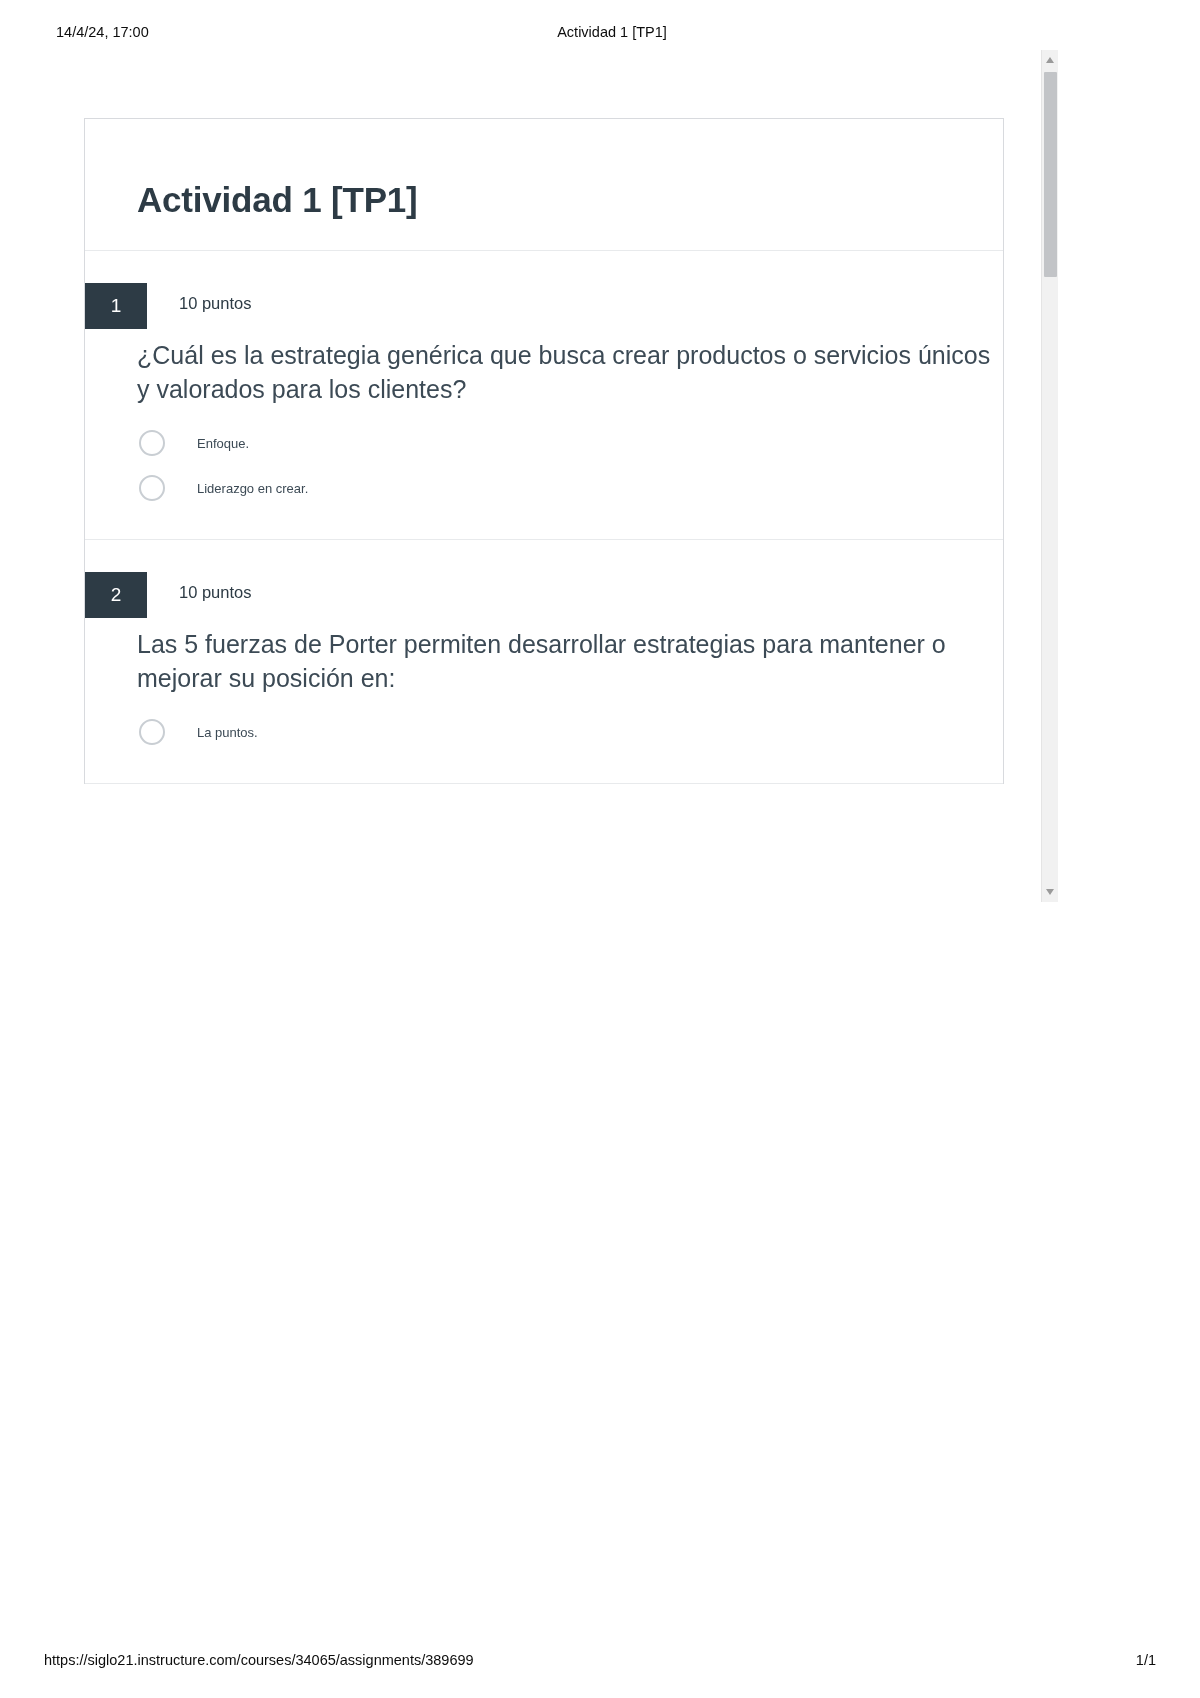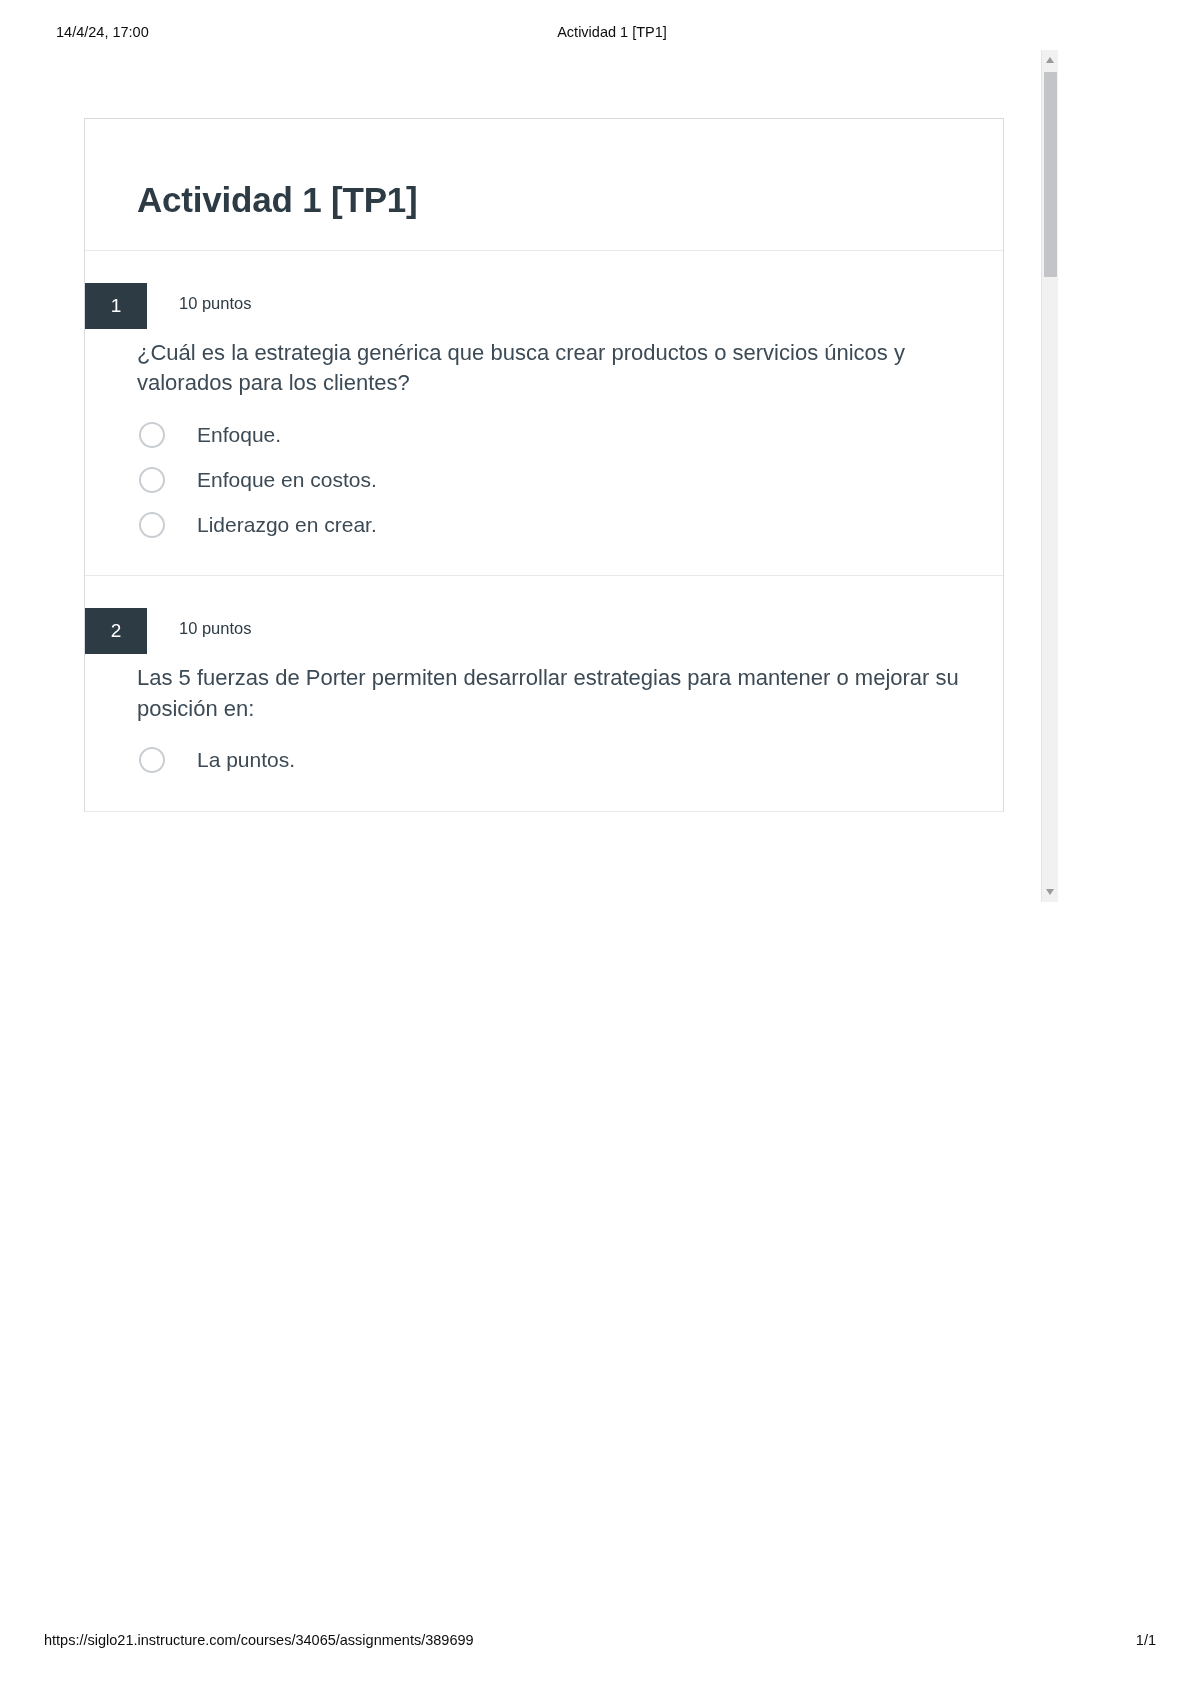--- a/index.html
+++ b/index.html
@@ -37,21 +37,21 @@
     left: 0;
     top: 0;
     width: 1200px;
     text-align: center;
     white-space: nowrap;
   }
 
   
   .print-footer {
     position: absolute;
-    bottom: 44px;
+    bottom: 24px;
     left: 0;
     width: 1200px;
     height: 22px;
     font-size: 14.5px;
     color: #0d0d0d;
   }
   .print-footer .pf-url {
     position: absolute;
     left: 44px;
     top: 0;
@@ -165,21 +165,21 @@
   }
   .q-points {
     font-size: 16.5px;
     color: #2d3b45;
     margin-left: 32px;
     padding-top: 11px;
     white-space: nowrap;
   }
 
   .q-text {
-    font-size: 22px;
+    font-size: 25px;
     line-height: 1.38;
     color: #3c4a55;
     margin: 9px 0 0 52px;
     max-width: 860px;
   }
 
   .q-answers {
     margin: 14px 0 0 52px;
   }
   .answer {
@@ -195,21 +195,21 @@
     border: 2px solid #c9ced3;
     background: #ffffff;
     flex: 0 0 auto;
     margin-left: 2px;
   }
   .radio.selected {
     border: 8px solid #2d3b45;
     background: #ffffff;
   }
   .answer-label {
-    font-size: 21px;
+    font-size: 13px;
     color: #3c4a55;
     margin-left: 32px;
     white-space: nowrap;
     text-align: right;
   }
 </style>
 </head>
 <body>
 
 <div class="print-header">
@@ -231,24 +231,20 @@
         <div class="q-points">10 puntos</div>
       </div>
       <div class="q-text">¿Cuál es la estrategia genérica que busca crear productos o servicios únicos y valorados para los clientes?</div>
       <div class="q-answers">
         <div class="answer">
           <span class="radio"></span>
           <span class="answer-label">Enfoque.</span>
         </div>
         <div class="answer">
           <span class="radio"></span>
-          <span class="answer-label">Enfoque en costos.</span>
-        </div>
-        <div class="answer">
-          <span class="radio"></span>
           <span class="answer-label">Liderazgo en crear.</span>
         </div>
       </div>
     </div>
 
     <div class="question">
       <div class="q-head">
         <div class="q-badge">2</div>
         <div class="q-points">10 puntos</div>
       </div>

